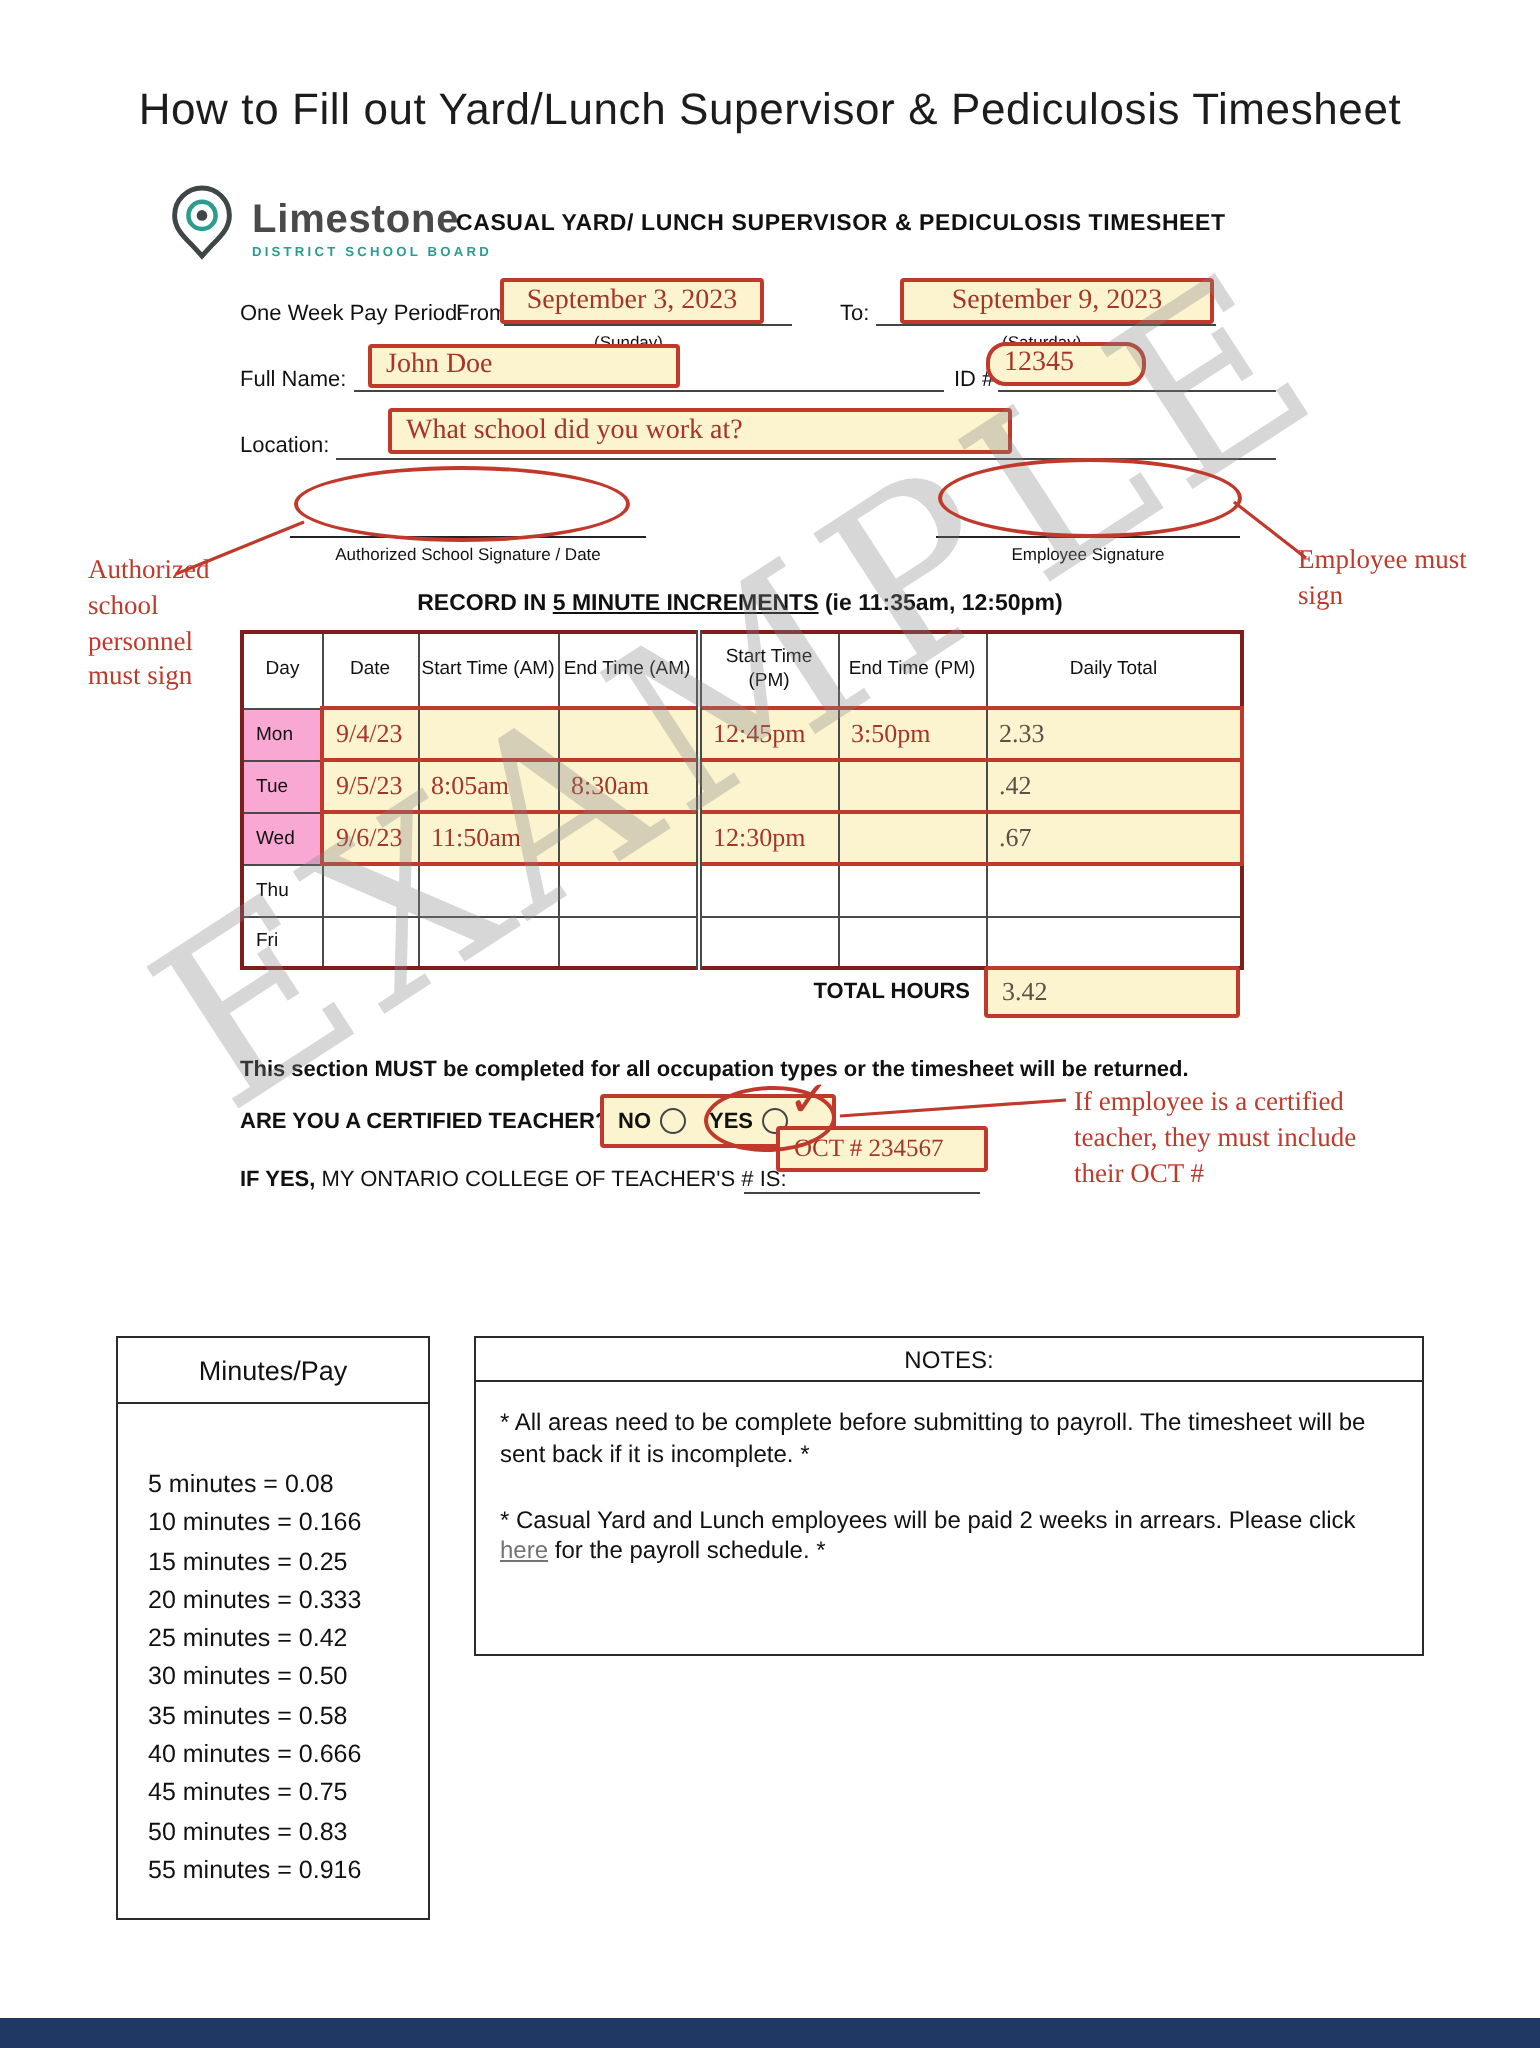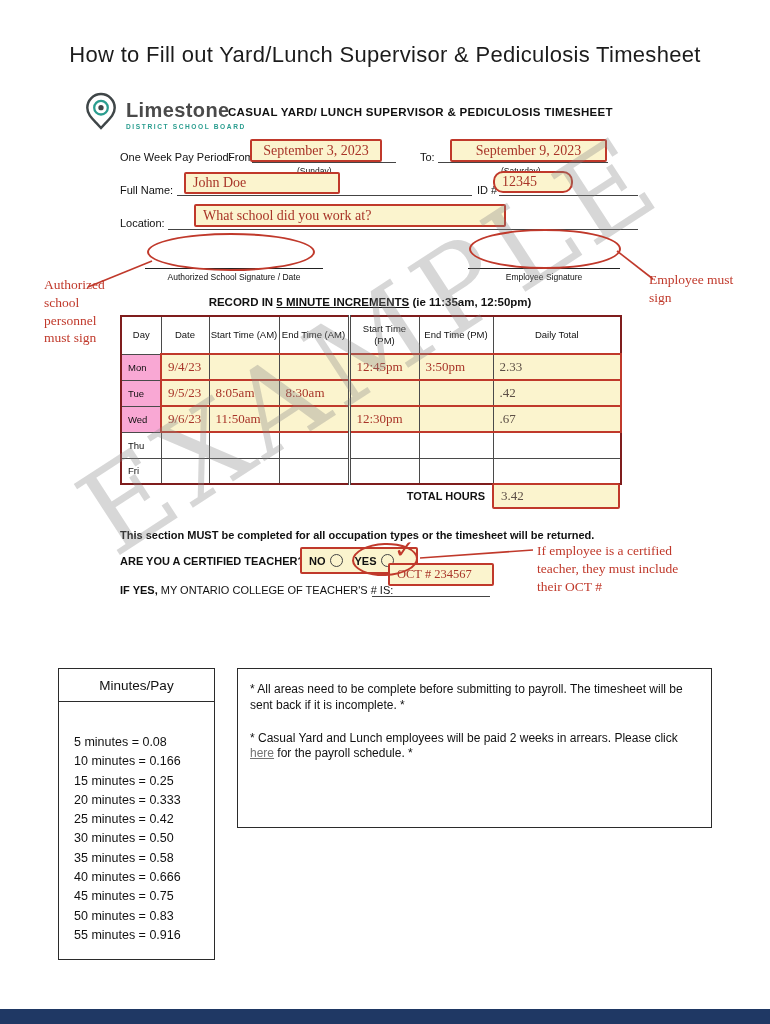--- a/index.html
+++ b/index.html
@@ -226,20 +226,21 @@
       <div>30 minutes = 0.50</div>
       <div>35 minutes = 0.58</div>
       <div>40 minutes = 0.666</div>
       <div>45 minutes = 0.75</div>
       <div>50 minutes = 0.83</div>
       <div>55 minutes = 0.916</div>
     </div>
   </div>
 
   <div class="notes-box">
+    <div class="notes-title">NOTES:</div>
     <p class="notes-p">* All areas need to be complete before submitting to payroll. The timesheet will be sent back if it is incomplete. *</p>
     <p class="notes-p second"><span>* Casual Yard and Lunch employees will be paid 2 weeks in arrears. Please click </span><span class="link">here</span><span> for the payroll schedule. *</span></p>
   </div>
 
   <div class="watermark">
       <span>EXAMPLE</span>
     </div>
 
   <svg class="overlay-svg">
     <line x1="88" y1="287" x2="152" y2="261" stroke="#C0392B" stroke-width="1.6"></line>

